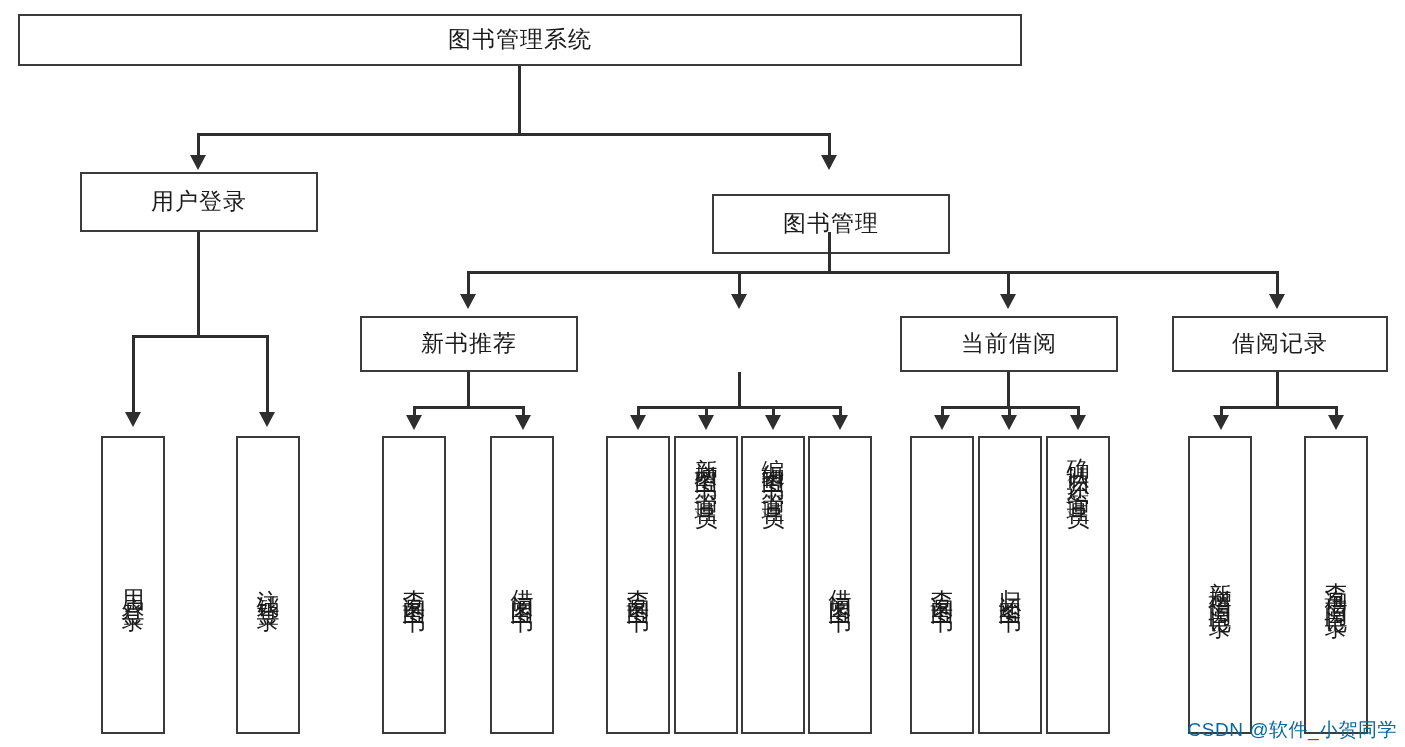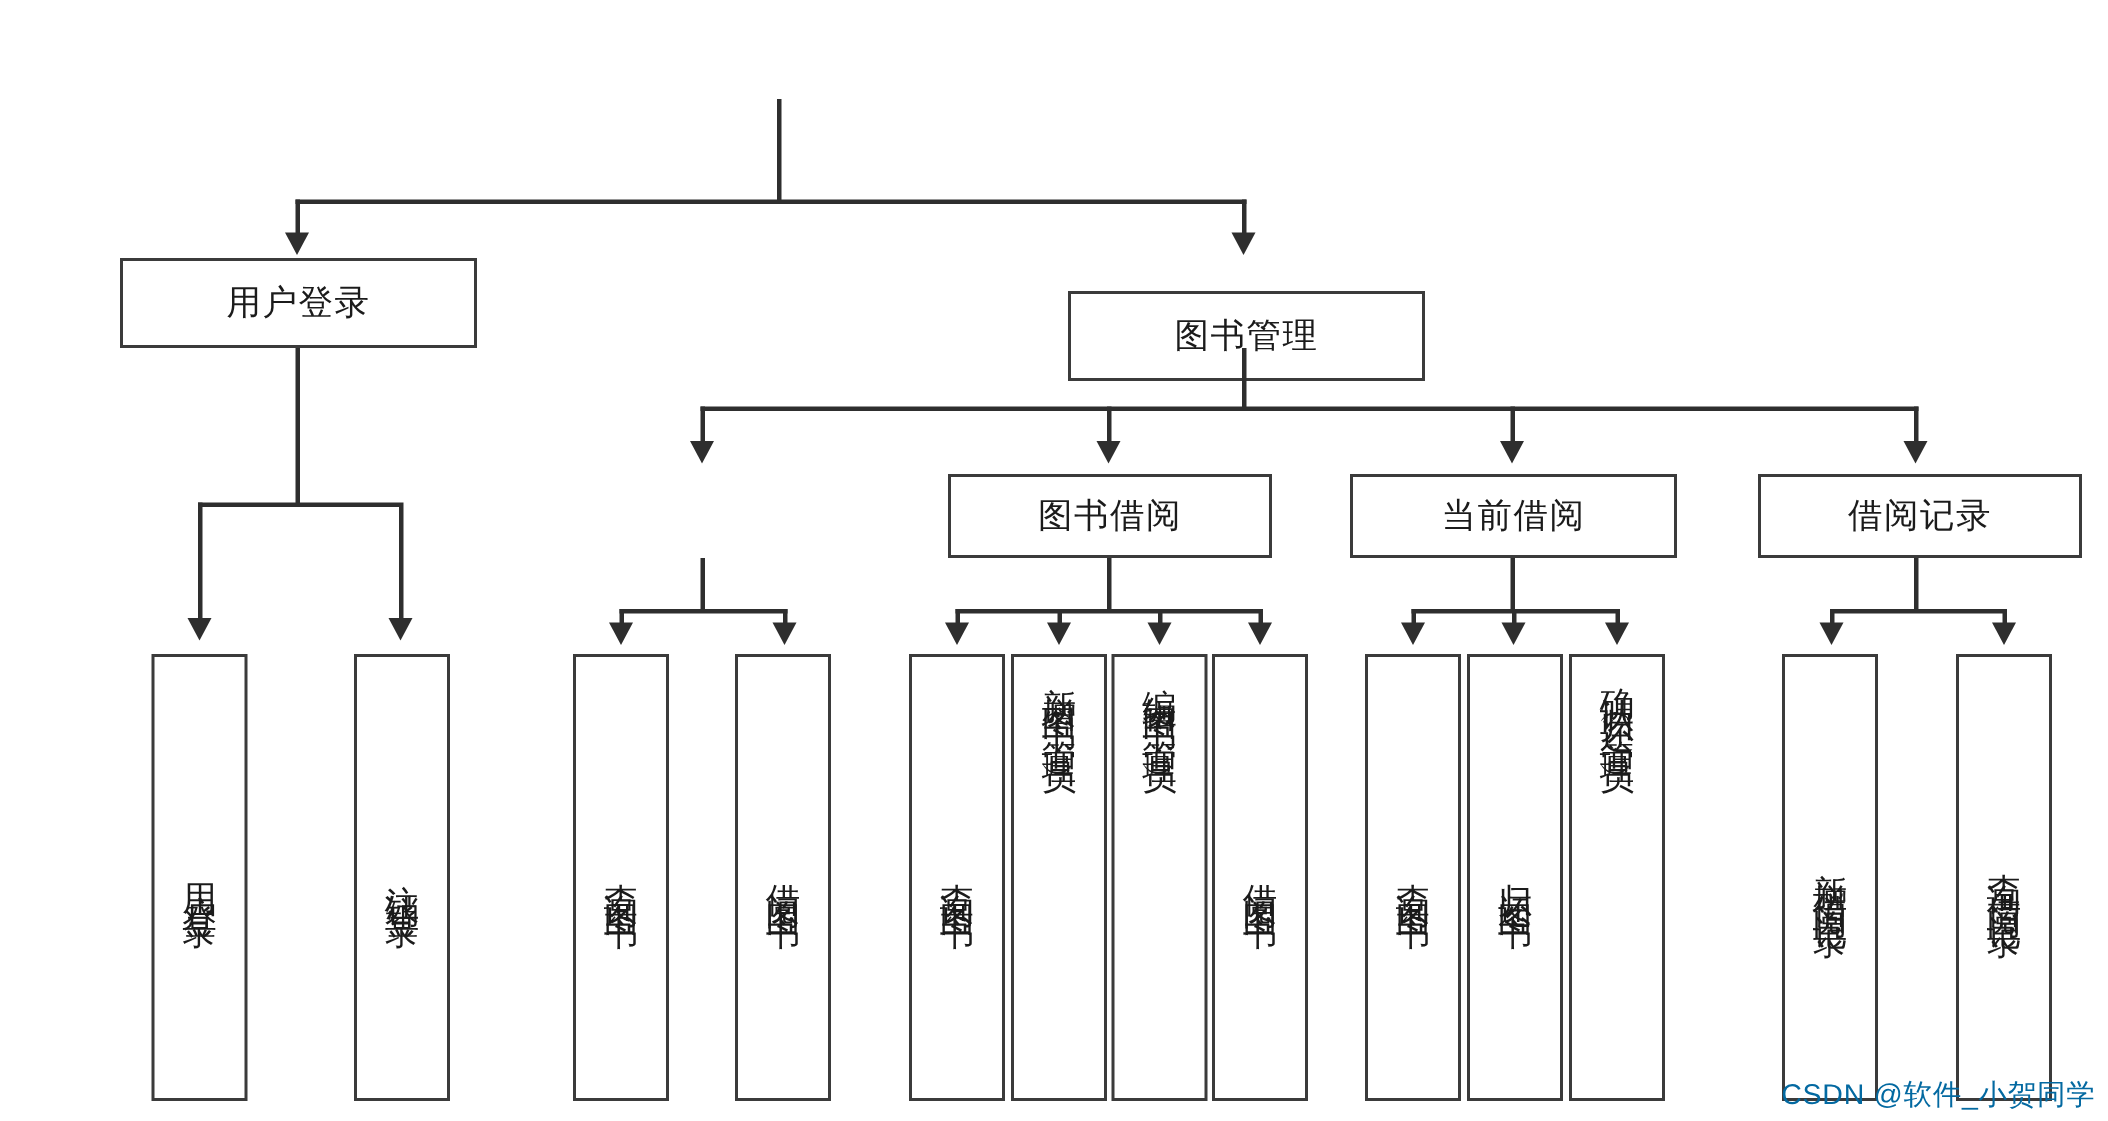--- a/index.html
+++ b/index.html
@@ -75,20 +75,23 @@
     letter-spacing:0.5px;
     white-space:nowrap;
     pointer-events:none;
   }
 </style>
 </head>
 <body>
 
 <div id="stage">
 
+  <div class="node h" style="left:18px;top:14px;width:1004px;height:52px;">
+    <span>图书管理系统</span>
+  </div>
 
   <div class="ln vln" style="left:518px;top:66px;width:3px;height:68px;"></div>
 
   <div class="ln hln" style="left:197px;top:133px;width:634px;height:3px;"></div>
 
   <div class="ln vln" style="left:197px;top:133px;width:3px;height:25px;"></div>
   <div class="arrow" style="left:190px;top:155px;"></div>
 
   <div class="ln vln" style="left:828px;top:133px;width:3px;height:25px;"></div>
   <div class="arrow" style="left:821px;top:155px;"></div>
@@ -112,22 +115,22 @@
   <div class="ln hln" style="left:467px;top:271px;width:812px;height:3px;"></div>
   <div class="ln vln" style="left:467px;top:271px;width:3px;height:25px;"></div>
   <div class="arrow" style="left:460px;top:294px;"></div>
   <div class="ln vln" style="left:738px;top:271px;width:3px;height:25px;"></div>
   <div class="arrow" style="left:731px;top:294px;"></div>
   <div class="ln vln" style="left:1007px;top:271px;width:3px;height:25px;"></div>
   <div class="arrow" style="left:1000px;top:294px;"></div>
   <div class="ln vln" style="left:1276px;top:271px;width:3px;height:25px;"></div>
   <div class="arrow" style="left:1269px;top:294px;"></div>
 
-  <div class="node h" style="left:632px;top:316px;width:216px;height:56px;">
-    <span>图书借阅</span>
+  <div class="node h" style="left:360px;top:316px;width:218px;height:56px;">
+    <span>新书推荐</span>
   </div>
   <div class="node h" style="left:1172px;top:316px;width:216px;height:56px;">
     <span>借阅记录</span>
   </div>
   <div class="node h" style="left:900px;top:316px;width:218px;height:56px;">
     <span>当前借阅</span>
   </div>
 
   <div class="ln vln" style="left:467px;top:372px;width:3px;height:36px;"></div>
   <div class="ln hln" style="left:413px;top:406px;width:112px;height:3px;"></div>

